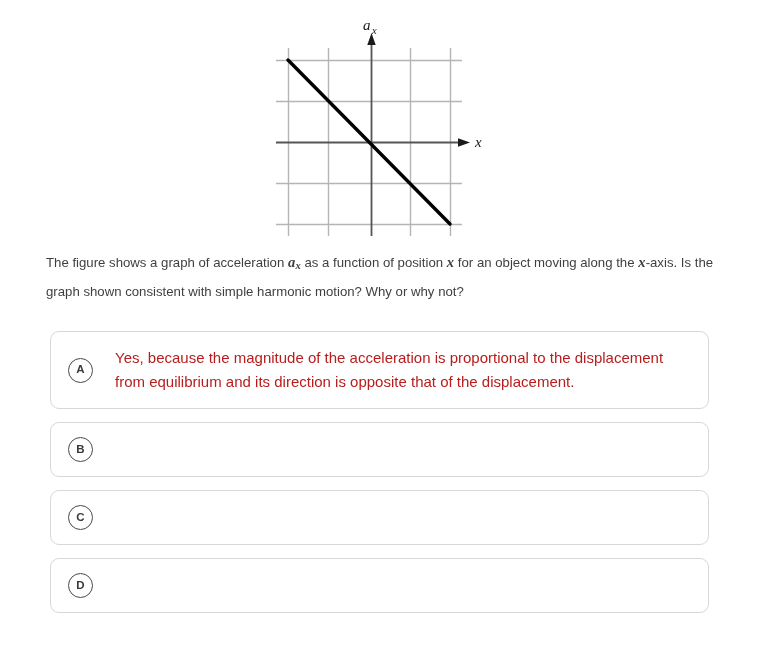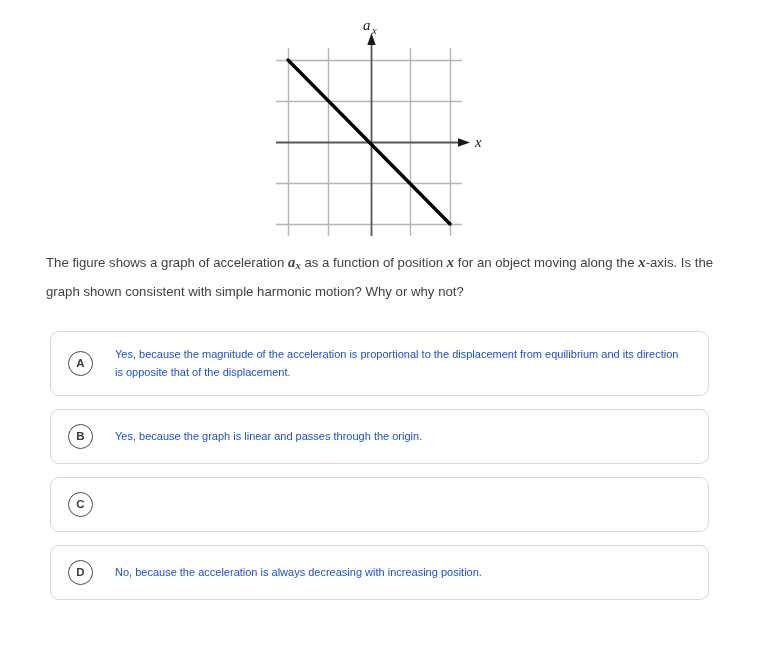--- a/index.html
+++ b/index.html
@@ -89,23 +89,23 @@
     align-items: center;
     justify-content: center;
     font-size: 11.5px;
     font-weight: bold;
     color: #3a3a3a;
     margin-right: 22px;
     margin-left: 3px;
     line-height: 1;
   }
   .option-text {
-    font-size: 11px;
+    font-size: 15px;
     line-height: 1.62;
-    color: #1d4ed8;
+    color: #b91c1c;
     padding-right: 4px;
   }
 </style>
 </head>
 <body>
 
 <div class="figure-wrap">
   <svg width="773" height="248" viewBox="0 0 773 248">
 
     <g stroke="#b5b5b5" stroke-width="1.4">
@@ -142,22 +142,20 @@
 
 <p class="question"><span>The figure shows a graph of acceleration </span><span class="mathvar"><span>a</span><span class="sub">x</span></span><span> as a function of position </span><span class="mathvar">x</span><span> for an object moving along the </span><span class="mathvar">x</span><span>-axis. Is the graph shown consistent with simple harmonic motion? Why or why not?</span></p>
 
 <ul class="options">
   <li class="option-card">
     <span class="option-badge">A</span>
     <span class="option-text">Yes, because the magnitude of the acceleration is proportional to the displacement from equilibrium and its direction is opposite that of the displacement.</span>
   </li>
   <li class="option-card">
     <span class="option-badge">B</span>
-    <span class="option-text">Yes, because the graph is linear and passes through the origin.</span>
   </li>
   <li class="option-card">
     <span class="option-badge">C</span>
   </li>
   <li class="option-card">
     <span class="option-badge">D</span>
-    <span class="option-text">No, because the acceleration is always decreasing with increasing position.</span>
   </li>
 </ul>
 
 </body></html>

